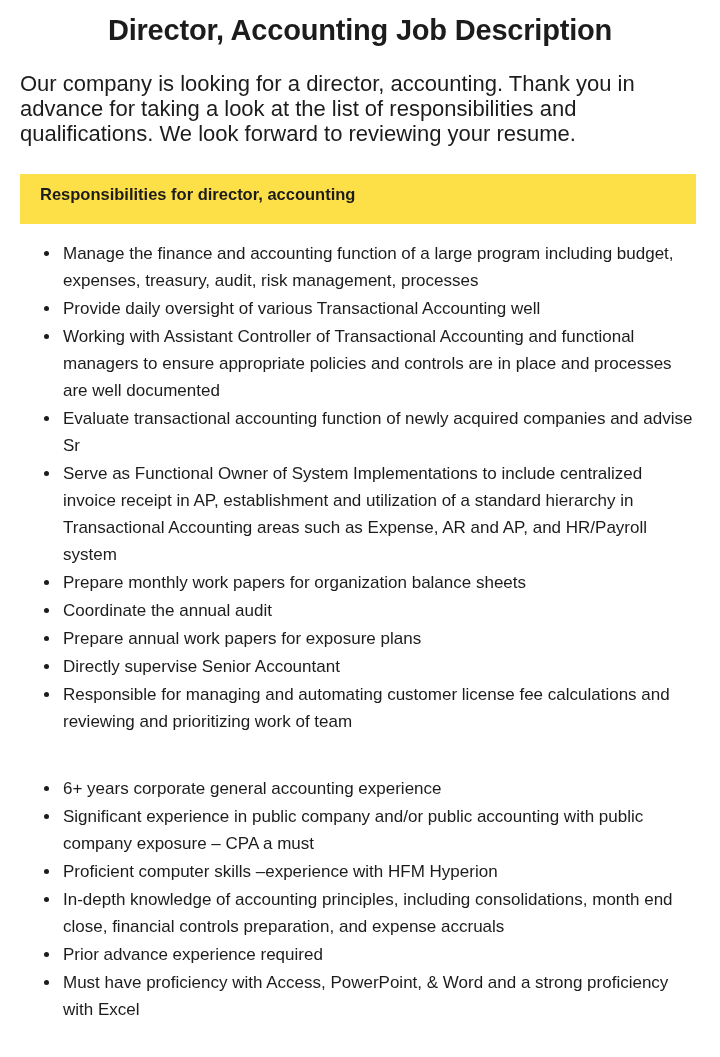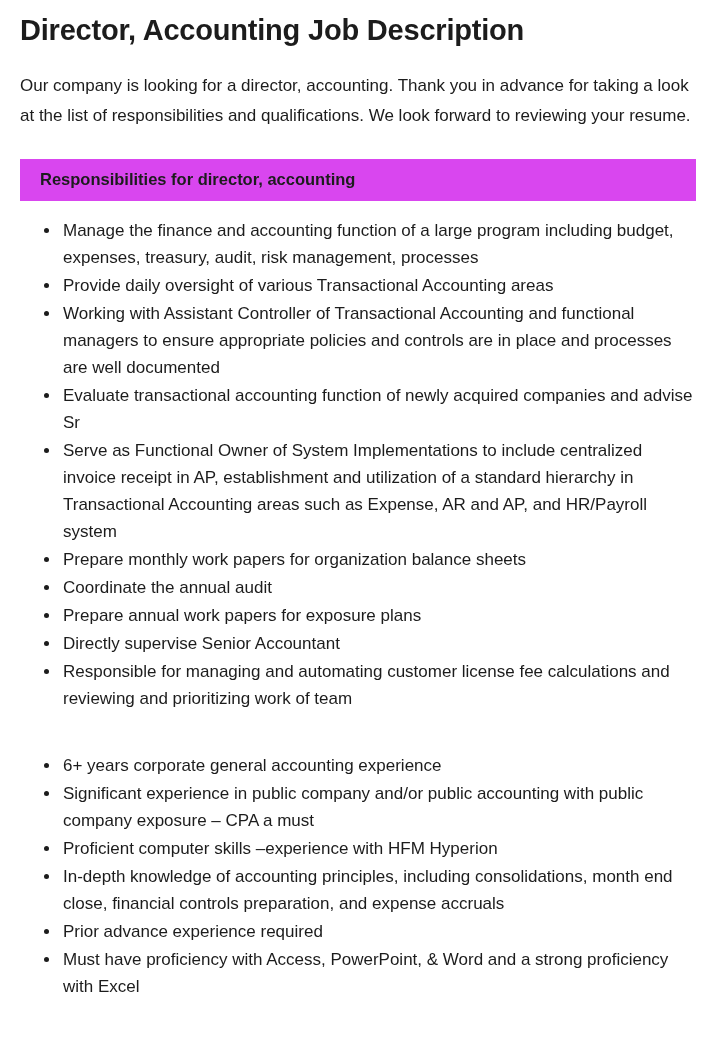--- a/index.html
+++ b/index.html
@@ -11,32 +11,33 @@
     font-family: "Liberation Sans", "DejaVu Sans", sans-serif;
     color: #1c1c1c;
   }
   .page {
     width: 720px;
     padding: 4px 0 24px 0;
   }
   .page-title {
     font-size: 29px;
     font-weight: bold;
+    text-align: center;
     margin: 10px 20px 24px 20px;
     letter-spacing: -0.2px;
   }
   .intro {
-    font-size: 17px;
-    line-height: 30px;
+    font-size: 22px;
+    line-height: 25px;
     margin: 0 22px 28px 20px;
   }
   .section-header {
-    background: #d946ef;
+    background: #fde047;
     margin: 0 24px 0 20px;
-    padding: 11px 20px 12px 20px;
+    padding: 11px 20px 20px 20px;
     font-size: 16.5px;
     font-weight: bold;
   }
   ul.bullet-list {
     margin: 16px 24px 40px 20px;
     padding-left: 41px;
     list-style-type: disc;
   }
   ul.bullet-list li {
     font-size: 17px;
@@ -53,21 +54,21 @@
   <h1 class="page-title">Director, Accounting Job Description</h1>
 
   <p class="intro">Our company is looking for a director, accounting. Thank you in advance for taking a look at the list of responsibilities and qualifications. We look forward to reviewing your resume.</p>
 
   <div class="section-header">
     <span>Responsibilities for director, accounting</span>
   </div>
 
   <ul class="bullet-list">
     <li>Manage the finance and accounting function of a large program including budget, expenses, treasury, audit, risk management, processes</li>
-    <li>Provide daily oversight of various Transactional Accounting areas</li>
+    <li>Provide daily oversight of various Transactional Accounting well</li>
     <li>Working with Assistant Controller of Transactional Accounting and functional managers to ensure appropriate policies and controls are in place and processes are well documented</li>
     <li>Evaluate transactional accounting function of newly acquired companies and advise Sr</li>
     <li>Serve as Functional Owner of System Implementations to include centralized invoice receipt in AP, establishment and utilization of a standard hierarchy in Transactional Accounting areas such as Expense, AR and AP, and HR/Payroll system</li>
     <li>Prepare monthly work papers for organization balance sheets</li>
     <li>Coordinate the annual audit</li>
     <li>Prepare annual work papers for exposure plans</li>
     <li>Directly supervise Senior Accountant</li>
     <li>Responsible for managing and automating customer license fee calculations and reviewing and prioritizing work of team</li>
   </ul>
 

